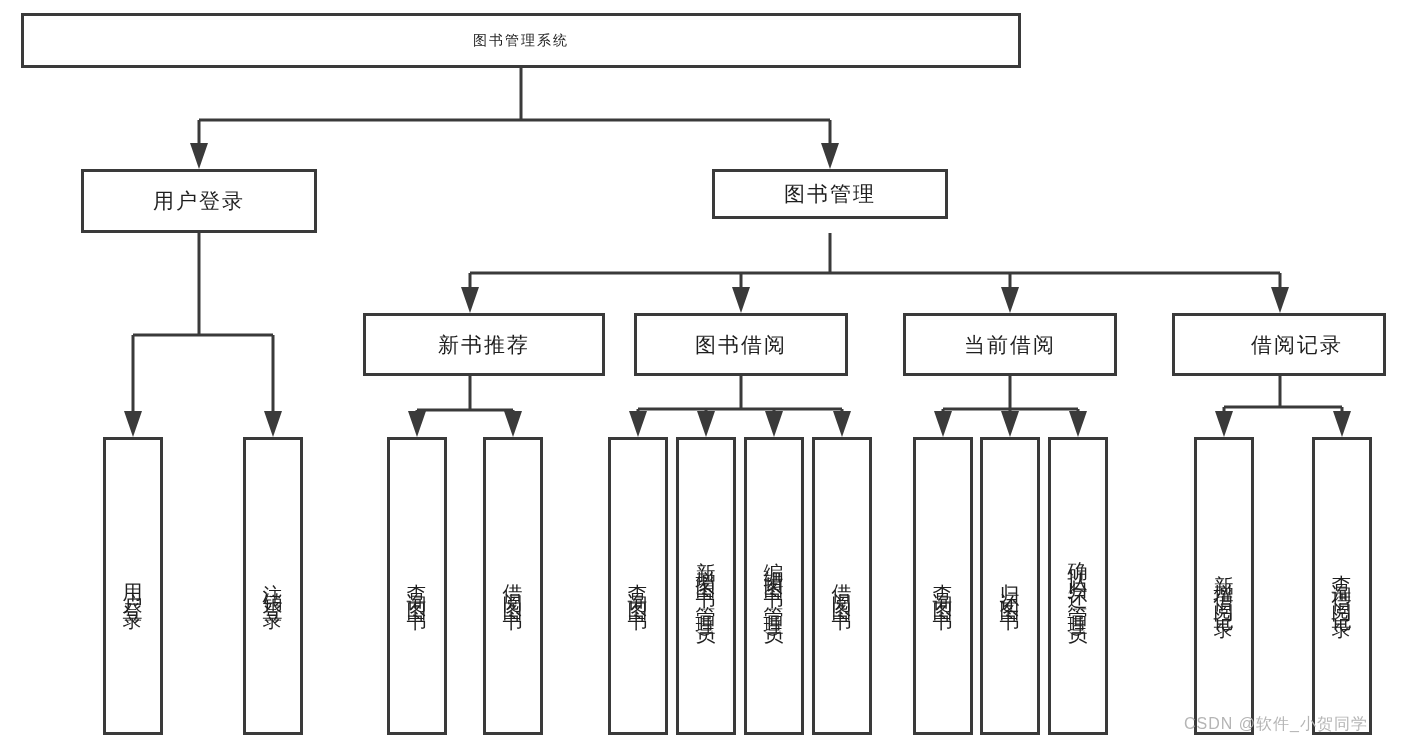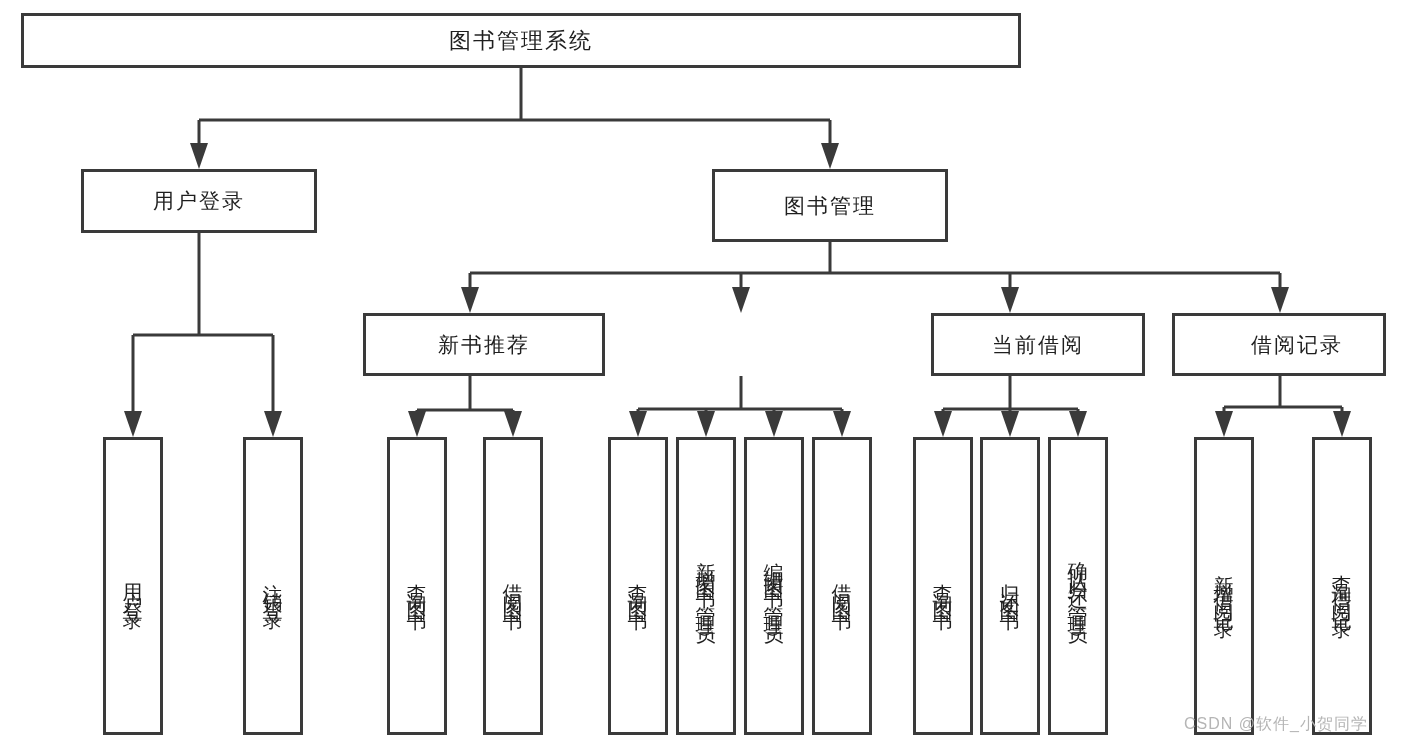--- a/index.html
+++ b/index.html
@@ -26,21 +26,21 @@
     position: absolute;
     box-sizing: border-box;
     background: #ffffff;
     border: 3px solid #3a3a3a;
     display: flex;
     align-items: center;
     justify-content: center;
     color: #1f1f1f;
   }
   .node.root span {
-    font-size: 22px;
+    font-size: 14px;
     letter-spacing: 2px;
   }
   .node.h span {
     font-size: 21px;
     letter-spacing: 2px;
     white-space: nowrap;
   }
   .node.v span {
     writing-mode: vertical-rl;
     text-orientation: mixed;
@@ -100,28 +100,31 @@
     <polygon fill="#3a3a3a" stroke="none" points="1333,411 1351,411 1342,437"></polygon>
   </svg>
 
   <div class="node root" style="left:21px; top:13px; width:1000px; height:55px;">
     <span>图书管理系统</span>
   </div>
 
   <div class="node h" style="left:81px; top:169px; width:236px; height:64px;">
     <span>用户登录</span>
   </div>
-  <div class="node h" style="left:712px; top:169px; width:236px; height:73px;">
+  <div class="node h" style="left:712px; top:169px; width:236px; height:50px;">
     <span>图书管理</span>
   </div>
 
   <div class="node h" style="left:363px; top:313px; width:242px; height:63px;">
     <span>新书推荐</span>
   </div>
-  <div class="node h" style="left:903px; top:313px; width:214px; height:63px;margin-left:28px;">
+  <div class="node h" style="left:634px; top:313px; width:214px; height:63px;">
+    <span>图书借阅</span>
+  </div>
+  <div class="node h" style="left:903px; top:313px; width:214px; height:63px;">
     <span>当前借阅</span>
   </div>
   <div class="node h" style="left:1172px; top:313px; width:214px; height:63px;padding-left:36px;">
     <span>借阅记录</span>
   </div>
 
   <div class="node v" style="left:103px; top:437px; width:60px; height:298px;">
     <span>用户登录</span>
   </div>
   <div class="node v" style="left:243px; top:437px; width:60px; height:298px;">

